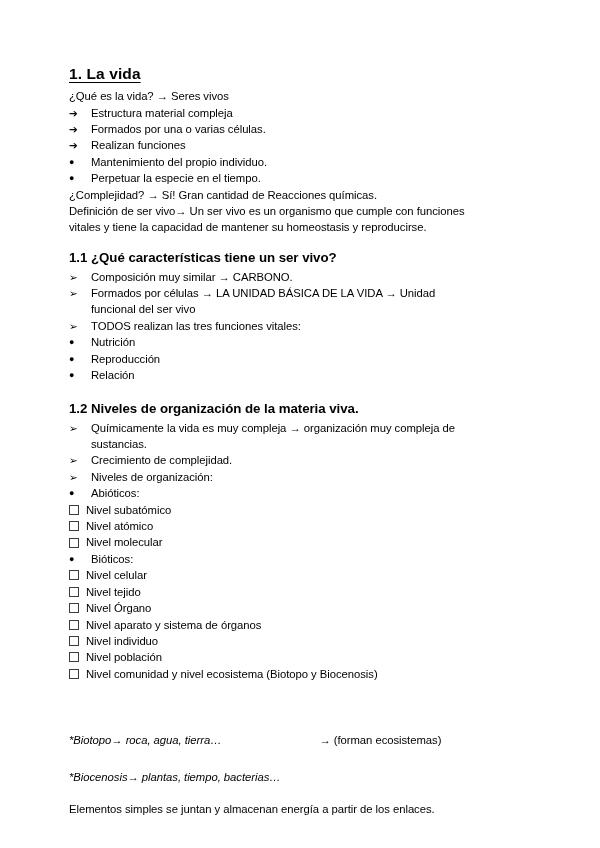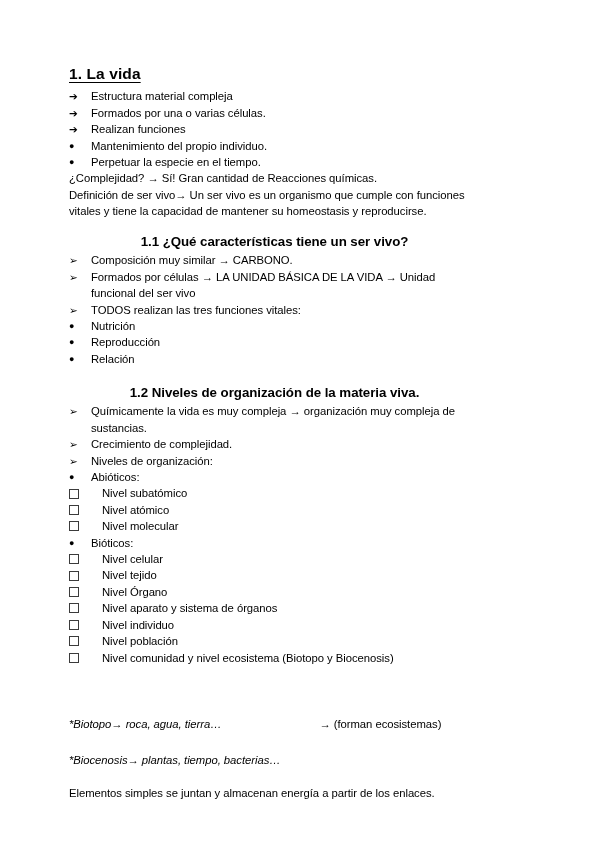--- a/index.html
+++ b/index.html
@@ -30,21 +30,20 @@
     letter-spacing: 0.1px;
     margin: 0 0 5px 0;
     line-height: 1.25;
   }
   .h2 {
     font-size: 13.3px;
     font-weight: bold;
     letter-spacing: -0.05px;
     margin: 14px 0 2px 0;
     line-height: 1.3;
-    text-align: center;
   }
   .h2.second {
     margin-top: 17px;
   }
   .para {
     font-size: 11.3px;
     line-height: 16.2px;
     margin: 0;
     letter-spacing: -0.05px;
   }
@@ -78,21 +77,21 @@
   .lvl1 { margin-left: 19px; }
   .lvl1 > li > .marker { font-size: 10.5px; }
   
   .lvl1b { margin-left: 19px; }
   .lvl1b > li > .marker { font-size: 10.5px; }
   
   .lvl2 { margin-left: 47px; }
   .lvl2 > li > .marker { font-size: 9px; }
   
   .lvl3 { margin-left: 44px; }
-  .lvl3 > li { padding-left: 33px; }
+  .lvl3 > li { padding-left: 17px; }
   .lvl3 > li > .marker { font-size: 11px; }
   .cbox {
     display: inline-block;
     width: 8px;
     height: 8px;
     border: 1.1px solid #3b3b3b;
     vertical-align: middle;
     position: relative;
     top: -1px;
   }
@@ -114,20 +113,21 @@
     letter-spacing: -0.05px;
   }
 </style>
 </head>
 <body>
 
 <div class="page">
 
   <h1 class="h1">1. La vida</h1>
 
+  <p class="para">¿Qué es la vida? → Seres vivos</p>
 
   <ul class="lvl lvl1">
     <li class="item">
       <span class="marker">➔</span>
       <span>Estructura material compleja</span>
     </li>
     <li class="item">
       <span class="marker">➔</span>
       <span>Formados por una o varias células.</span>
     </li>

